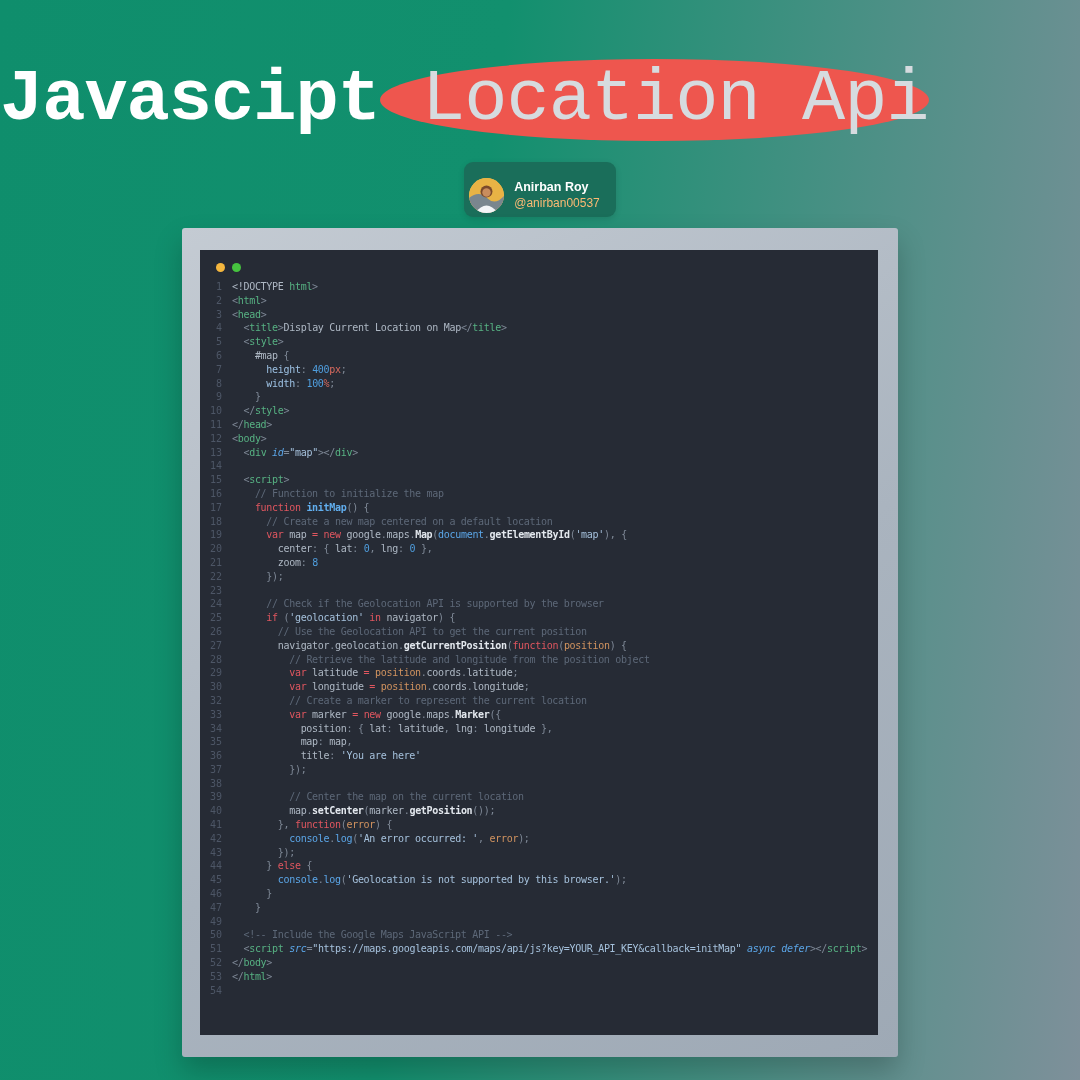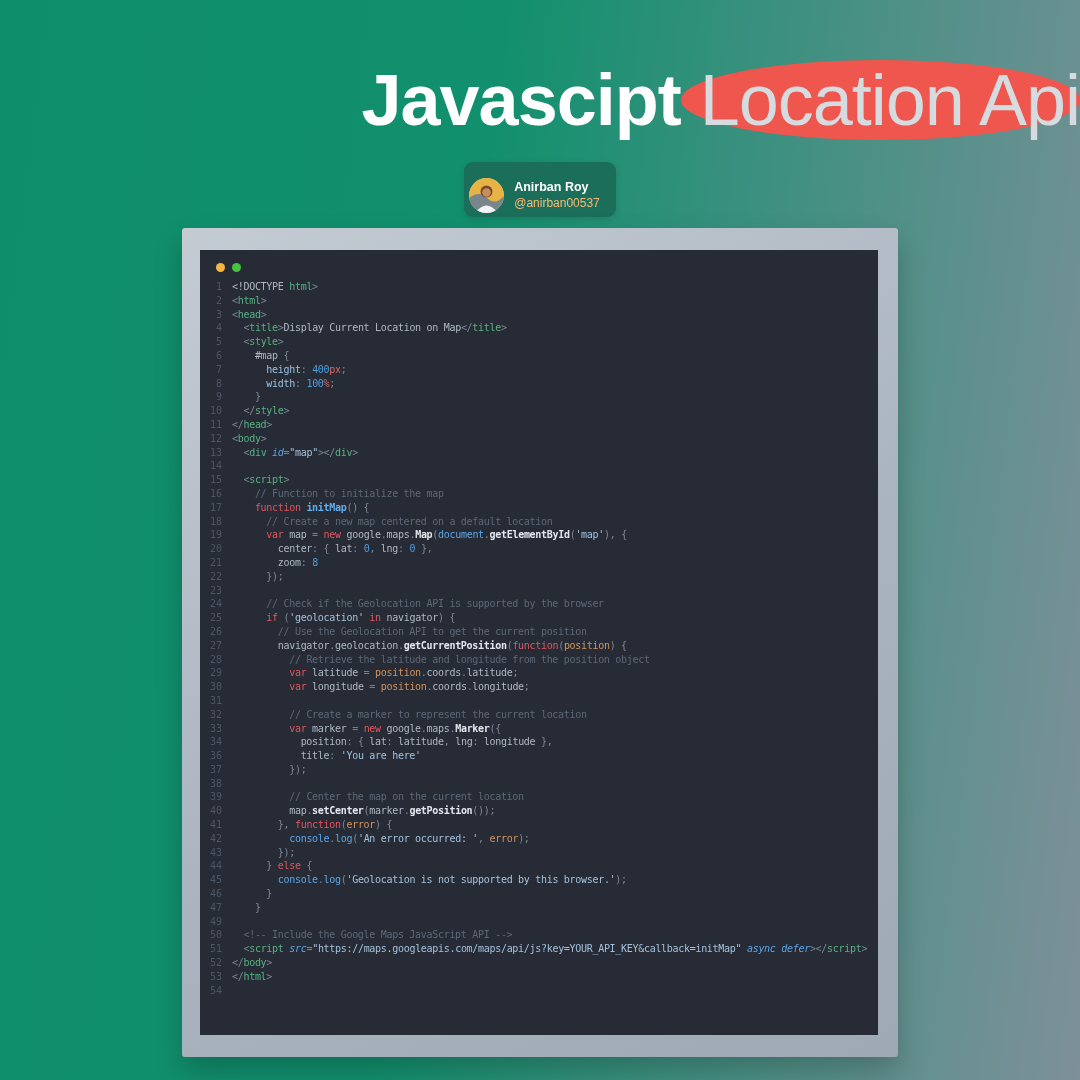--- a/index.html
+++ b/index.html
@@ -5,26 +5,27 @@
   * { margin:0; padding:0; box-sizing:border-box; }
   html,body { width:1080px; height:1080px; overflow:hidden; }
   body {
     background: linear-gradient(97deg, #0f8e6c 0%, #12906e 42%, #7e909a 100%);
     font-family: "Liberation Sans", sans-serif;
     position: relative;
   }
 
   
   .title {
-    text-align:right;
+    text-align:left;
     margin-top:64px;
     font-size:72px;
     line-height:1.0;
     white-space:nowrap;
     letter-spacing:-1px;
+    font-family:Liberation Mono, monospace;
   }
   .title .bold  { font-weight:800; color:#ffffff; }
   .title .light { font-weight:400; color:#d6dbdf; }
 
   
   .badge {
     display:flex; align-items:center; gap:10px;
     background:#1a6e5a;
     border-radius:9px;
     padding:16px 16px 4px 5px;
@@ -232,34 +233,34 @@
         </div>
         <div class="line">
           <span class="ln">29</span>
           <span class="lc"><span class="tk-txt">          </span><span class="tk-kw">var</span><span class="tk-txt"> latitude </span><span class="tk-op">=</span><span class="tk-txt"> </span><span class="tk-par">position</span><span class="tk-pun">.</span><span class="tk-txt">coords</span><span class="tk-pun">.</span><span class="tk-txt">latitude</span><span class="tk-pun">;</span></span>
         </div>
         <div class="line">
           <span class="ln">30</span>
           <span class="lc"><span class="tk-txt">          </span><span class="tk-kw">var</span><span class="tk-txt"> longitude </span><span class="tk-op">=</span><span class="tk-txt"> </span><span class="tk-par">position</span><span class="tk-pun">.</span><span class="tk-txt">coords</span><span class="tk-pun">.</span><span class="tk-txt">longitude</span><span class="tk-pun">;</span></span>
         </div>
         <div class="line">
-          <span class="ln">31</span>
-          <span class="lc"></span>
-        </div>
-        <div class="line">
           <span class="ln">32</span>
           <span class="lc"><span class="tk-txt">          </span><span class="tk-cmt">// Create a marker to represent the current location</span></span>
         </div>
         <div class="line">
           <span class="ln">33</span>
           <span class="lc"><span class="tk-txt">          </span><span class="tk-kw">var</span><span class="tk-txt"> marker </span><span class="tk-op">=</span><span class="tk-txt"> </span><span class="tk-kw">new</span><span class="tk-txt"> google</span><span class="tk-pun">.</span><span class="tk-txt">maps</span><span class="tk-pun">.</span><span class="tk-fn">Marker</span><span class="tk-pun">({</span></span>
         </div>
         <div class="line">
           <span class="ln">34</span>
           <span class="lc"><span class="tk-txt">            position</span><span class="tk-pun">:</span><span class="tk-txt"> </span><span class="tk-pun">{</span><span class="tk-txt"> lat</span><span class="tk-pun">:</span><span class="tk-txt"> latitude</span><span class="tk-pun">,</span><span class="tk-txt"> lng</span><span class="tk-pun">:</span><span class="tk-txt"> longitude </span><span class="tk-pun">},</span></span>
+        </div>
+        <div class="line">
+          <span class="ln">35</span>
+          <span class="lc"><span class="tk-txt">            map</span><span class="tk-pun">:</span><span class="tk-txt"> map</span><span class="tk-pun">,</span></span>
         </div>
         <div class="line">
           <span class="ln">36</span>
           <span class="lc"><span class="tk-txt">            title</span><span class="tk-pun">:</span><span class="tk-txt"> </span><span class="tk-str">'You are here'</span></span>
         </div>
         <div class="line">
           <span class="ln">37</span>
           <span class="lc"><span class="tk-txt">          </span><span class="tk-pun">});</span></span>
         </div>
         <div class="line">

